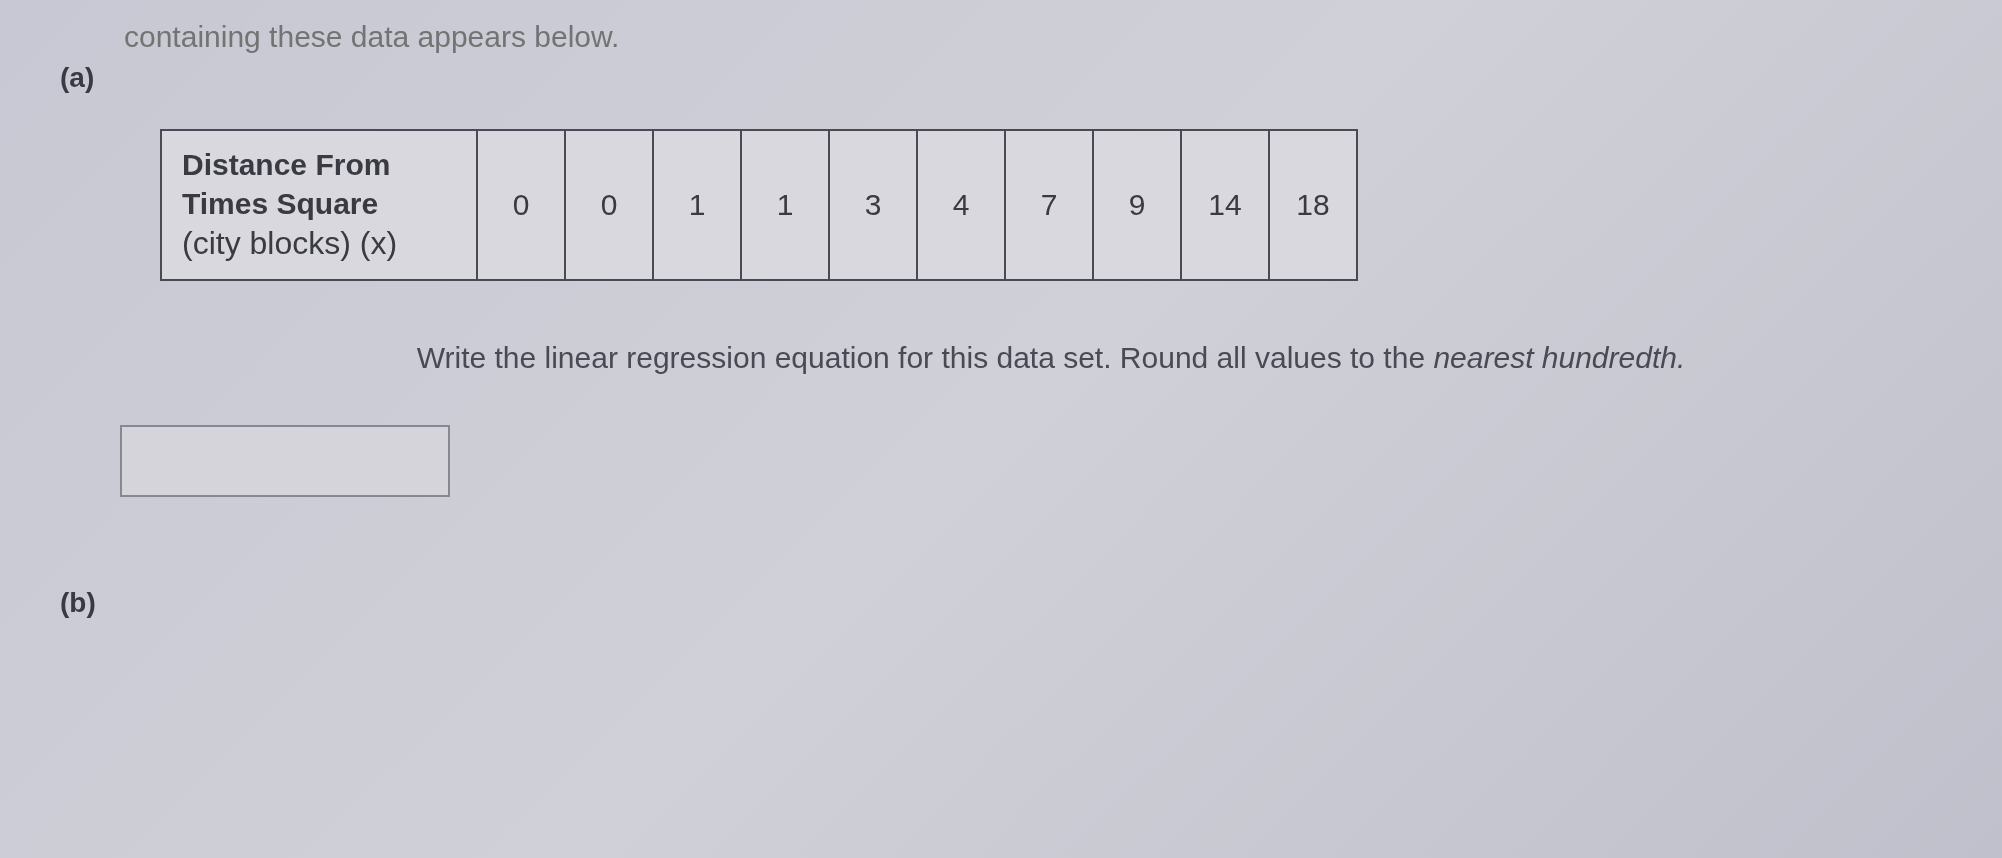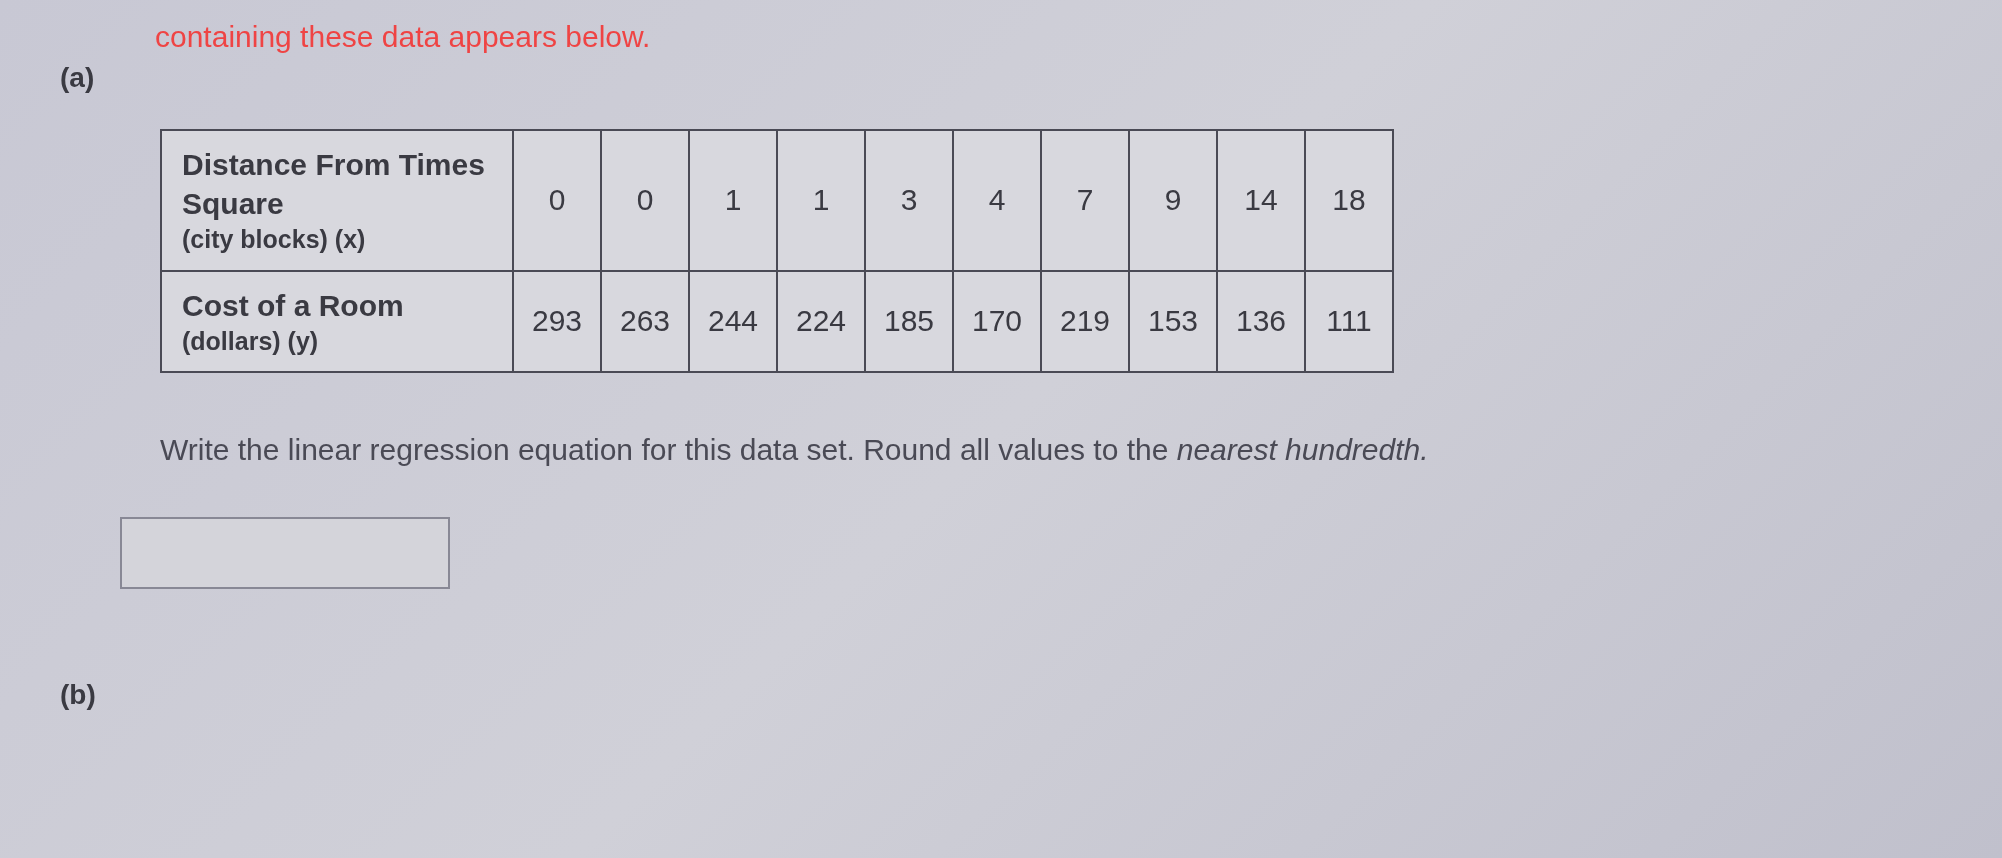--- a/index.html
+++ b/index.html
@@ -13,23 +13,23 @@
       background: linear-gradient(135deg, #c8c8d4 0%, #d0d0d8 50%, #c0c0cc 100%);
       padding: 20px 60px;
       width: 2002px;
       height: 858px;
       color: #3a3a42;
       position: relative;
     }
     
     .intro-text {
       font-size: 30px;
-      color: #ef4444;
+      color: #737373;
       margin-bottom: 8px;
-      margin-left: 95px;
+      margin-left: 64px;
     }
     
     .part-label {
       font-size: 28px;
       font-weight: bold;
       color: #3a3a42;
       margin-bottom: 35px;
     }
     
     .table-container {
@@ -47,43 +47,44 @@
       padding: 16px 12px;
       text-align: center;
       font-size: 30px;
       color: #3a3a42;
       vertical-align: middle;
     }
     
     td.row-header {
       text-align: left;
       padding: 14px 20px;
-      width: 352px;
+      width: 316px;
       line-height: 1.3;
     }
     
     td.row-header .bold-line {
       font-weight: bold;
       font-size: 30px;
     }
     
     td.row-header .normal-line {
-      font-weight: bold;
-      font-size: 25px;
+      font-weight: normal;
+      font-size: 32px;
     }
     
     td.data-cell {
       min-width: 88px;
     }
     
     .question-text {
       font-size: 30px;
       color: #4a4a55;
       margin-left: 100px;
       margin-bottom: 50px;
+      text-align: center;
     }
     
     .question-text .italic {
       font-style: italic;
     }
     
     .answer-box {
       margin-left: 60px;
       width: 330px;
       height: 72px;
@@ -132,36 +133,20 @@
       <td class="data-cell">0</td>
       <td class="data-cell">1</td>
       <td class="data-cell">1</td>
       <td class="data-cell">3</td>
       <td class="data-cell">4</td>
       <td class="data-cell">7</td>
       <td class="data-cell">9</td>
       <td class="data-cell">14</td>
       <td class="data-cell">18</td>
     </tr>
-    <tr>
-      <td class="row-header">
-        <div class="bold-line">Cost of a Room</div>
-        <div class="normal-line">(dollars) (y)</div>
-      </td>
-      <td class="data-cell">293</td>
-      <td class="data-cell">263</td>
-      <td class="data-cell">244</td>
-      <td class="data-cell">224</td>
-      <td class="data-cell">185</td>
-      <td class="data-cell">170</td>
-      <td class="data-cell">219</td>
-      <td class="data-cell">153</td>
-      <td class="data-cell">136</td>
-      <td class="data-cell">111</td>
-    </tr>
   </tbody>
     </table>
 </div>
 
 <div class="question-text">
   <span>Write the linear regression equation for this data set. Round all values to the </span><span class="italic">nearest hundredth.</span>
 </div>
 
 <div class="answer-box"></div>
 

